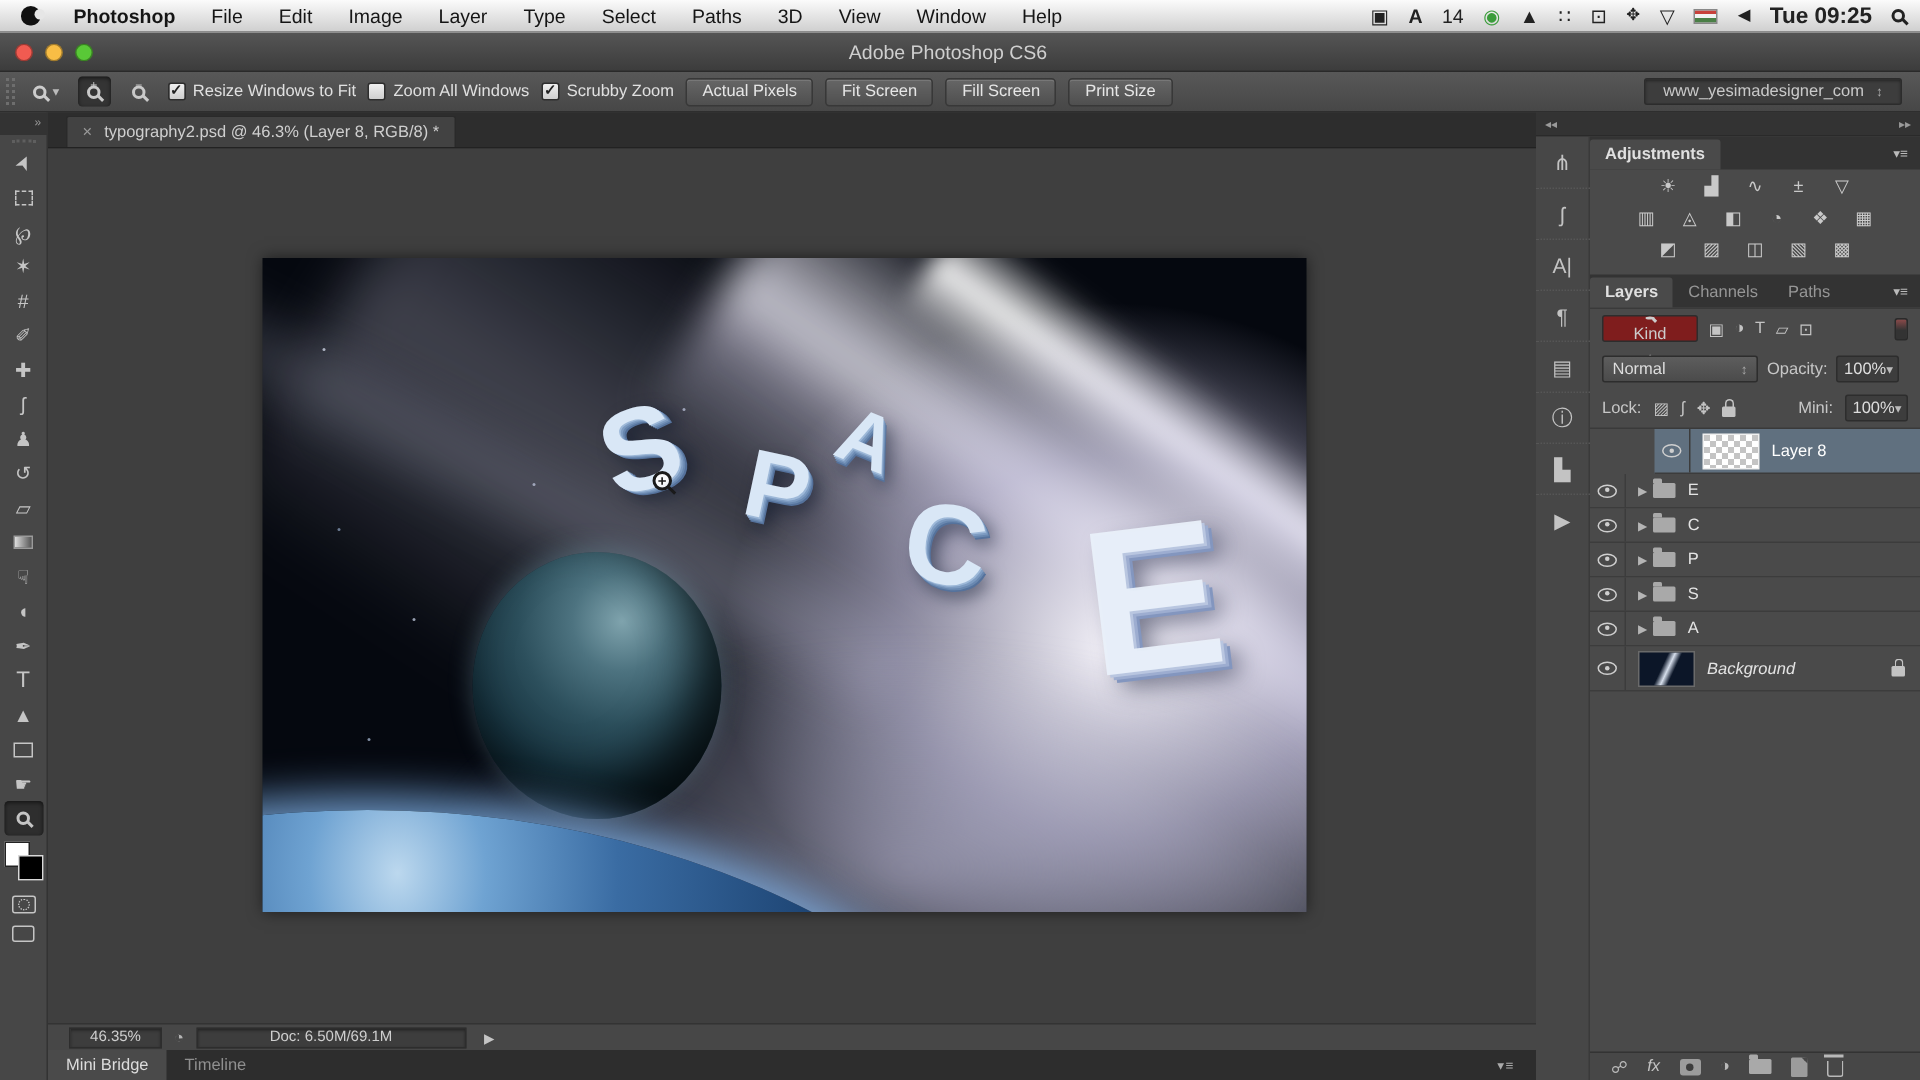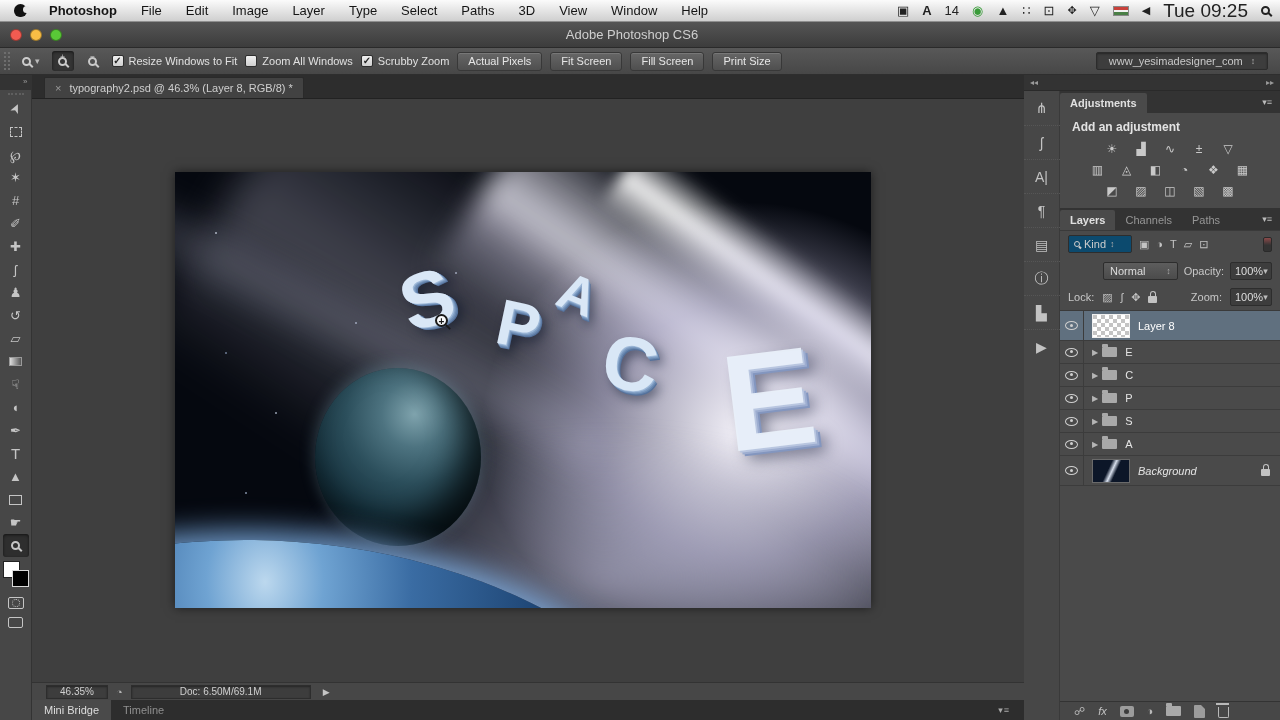--- a/index.html
+++ b/index.html
@@ -18,21 +18,21 @@
   .apple-logo::after { content:""; position:absolute; right:-3px; top:2px; width:7px; height:7px;
     background:#e6e6e6; border-radius:50%; }
   .mb-right { margin-left:auto; display:flex; align-items:center; gap:13px; padding-right:10px; color:#222; }
   .mb-ico { font-size:13px; line-height:21px; }
   .mb-ico.small { font-size:11px; }
   .flag-hu { width:16px; height:10px; display:inline-block; border:1px solid #888;
     background:linear-gradient(#c8413b 33%, #f2f2f2 33% 66%, #4a7f46 66%); }
   .mag { display:inline-block; width:9px; height:9px; border:2px solid currentColor; border-radius:50%; position:relative; }
   .mag::after { content:""; position:absolute; width:2px; height:5px; background:currentColor;
     transform:rotate(-45deg); bottom:-4px; right:-3px; }
-  .clock { font-size:19px; }
+  .clock { font-size:15px;font-weight:bold; }
 
   
   #titlebar { position:absolute; left:0; top:22px; width:1280px; height:26px;
     background:linear-gradient(#555,#3c3c3c); border-bottom:1px solid #2a2a2a;
     display:flex; align-items:center; }
   .tl { width:12px; height:12px; border-radius:50%; margin-left:8px; border:1px solid rgba(0,0,0,.35); }
   .tl.red { background:#f15b51; margin-left:10px; }
   .tl.yel { background:#f8bd45; }
   .tl.grn { background:#59c837; }
   #titlebar .title { position:absolute; left:0; right:16px; text-align:center; color:#cfcfcf; font-size:13px; }
@@ -164,44 +164,44 @@
   .ptab { height:20px; padding:0 10px; display:flex; align-items:center; font-size:11px; color:#969696; }
   .ptab.active { background:#4a4a4a; color:#e0e0e0; font-weight:bold; border-radius:2px 2px 0 0; }
   .ptab-menu { margin-left:auto; margin-right:8px; color:#bbb; font-size:9px; align-self:center; }
 
   .adj-sub { font-size:12px; font-weight:bold; color:#e3e3e3; padding:7px 0 4px 12px; }
   .adj-row { display:flex; justify-content:center; gap:9px; padding:3px 0; }
   .adj-ico { width:20px; height:15px; display:flex; align-items:center; justify-content:center;
     color:#c9c9c9; font-size:12px; }
 
   .layers-filter { height:27px; display:flex; align-items:center; gap:7px; padding:0 8px; border-top:1px solid #3a3a3a; }
-  .kind-select { width:64px; height:18px; background:#0c4a6e; border:1px solid #2d2d2d; border-radius:2px;
-    display:flex; align-items:center; gap:4px; padding:0 5px; font-size:11px; color:#ccc; }
+  .kind-select { width:64px; height:18px; background:#7f1d1d; border:1px solid #2d2d2d; border-radius:2px;
+    display:flex; align-items:center; gap:4px; padding:0 5px; font-size:11px; color:#ccc;flex-direction:column; }
   .kind-select .mag { width:6px; height:6px; border-width:1.5px; }
   .kind-select .mag::after { height:3px; bottom:-3px; right:-2px; }
   .filt-ico { color:#c3c3c3; font-size:11px; }
   .filt-toggle { margin-left:auto; width:9px; height:15px; border-radius:2px; background:linear-gradient(#8b4a4a,#333 55%);
     border:1px solid #2a2a2a; }
   .layers-blend { height:27px; display:flex; align-items:center; gap:6px; padding:0 8px; }
   .blend-select { width:104px; height:18px; background:linear-gradient(#5d5d5d,#4b4b4b); border:1px solid #2d2d2d;
-    border-radius:2px; display:flex; align-items:center; font-size:11px; color:#ddd; padding:0 6px;margin-left:35px; }
+    border-radius:2px; display:flex; align-items:center; font-size:11px; color:#ddd; padding:0 6px; }
   .blend-select .updown { margin-left:auto; }
   .lbl { font-size:11px; color:#c7c7c7; }
   .val-box { width:42px; height:18px; background:#3d3d3d; border:1px solid #2d2d2d; border-radius:2px;
     display:flex; align-items:center; justify-content:space-between; padding:0 4px; font-size:11px; color:#ddd; }
   .layers-lock { height:26px; display:flex; align-items:center; gap:8px; padding:0 8px;justify-content:center; }
   .lock-ico { color:#c3c3c3; font-size:11px; }
   .padlock { display:inline-block; width:9px; height:7px; background:#c3c3c3; border-radius:1px; position:relative; margin-top:4px; }
   .padlock::before { content:""; position:absolute; top:-5px; left:1.5px; width:4px; height:5px;
     border:1.5px solid #c3c3c3; border-bottom:none; border-radius:3px 3px 0 0; }
 
   #layerlist { border-top:1px solid #3a3a3a; }
   .lrow { display:flex; align-items:center; height:23px; border-bottom:1px solid #3c3c3c; background:#4a4a4a; }
   .lrow.tall { height:30px; }
-  .lrow.sel { background:#60707f; }
+  .lrow.sel { background:#60707f;margin-left:43px; }
   .eye-cell { width:24px; align-self:stretch; border-right:1px solid #3c3c3c; display:flex; align-items:center; justify-content:center; }
   .eye { width:13px; height:9px; border:1.5px solid #cfcfcf; border-radius:50%; position:relative; }
   .eye::after { content:""; position:absolute; left:3.5px; top:1.5px; width:3px; height:3px; background:#cfcfcf; border-radius:50%; }
   .tri { color:#b5b5b5; font-size:8px; margin:0 4px 0 8px; }
   .folder { width:15px; height:10px; background:#a9a9a9; border-radius:1px; position:relative; margin-right:8px; }
   .folder::before { content:""; position:absolute; top:-3px; left:0; width:6px; height:3px; background:#a9a9a9; border-radius:1px 1px 0 0; }
   .thumb { width:38px; height:24px; margin:0 8px; border:1px solid #efefef; }
   .thumb.checker { background:repeating-conic-gradient(#fff 0% 25%, #c4c4c4 0% 50%) 0 0 / 8px 8px; }
   .thumb.bgimg { border-color:#6a6a6a; background:
     linear-gradient(115deg, transparent 42%, rgba(225,233,246,.95) 52%, transparent 62%), #0c1628; }
@@ -426,21 +426,20 @@
   <div class="dock-ico">▙</div>
   <div class="dock-ico">▶</div>
 </div>
 
 <div id="paneldock">
 
   <div class="ptab-row">
     <div class="ptab active">Adjustments</div>
     <span class="ptab-menu">▾≡</span>
   </div>
-  <div class="adj-sub">Add an adjustment</div>
   <div class="adj-row">
     <span class="adj-ico">☀</span>
     <span class="adj-ico">▟</span>
     <span class="adj-ico">∿</span>
     <span class="adj-ico">±</span>
     <span class="adj-ico">▽</span>
   </div>
   <div class="adj-row">
     <span class="adj-ico">▥</span>
     <span class="adj-ico">◬</span>
@@ -489,21 +488,21 @@
       <span class="caret">▾</span>
     </span>
   </div>
 
   <div class="layers-lock">
     <span class="lbl">Lock:</span>
     <span class="lock-ico">▨</span>
     <span class="lock-ico">ʃ</span>
     <span class="lock-ico">✥</span>
     <span class="padlock"></span>
-    <span class="lbl" style="margin-left:auto">Zoom:</span>
+    <span class="lbl" style="margin-left:auto">Mini:</span>
     <span class="val-box">
       <span>100%</span>
       <span class="caret">▾</span>
     </span>
   </div>
 
   <div id="layerlist">
     <div class="lrow tall sel">
       <span class="eye-cell">
           <span class="eye"></span>

